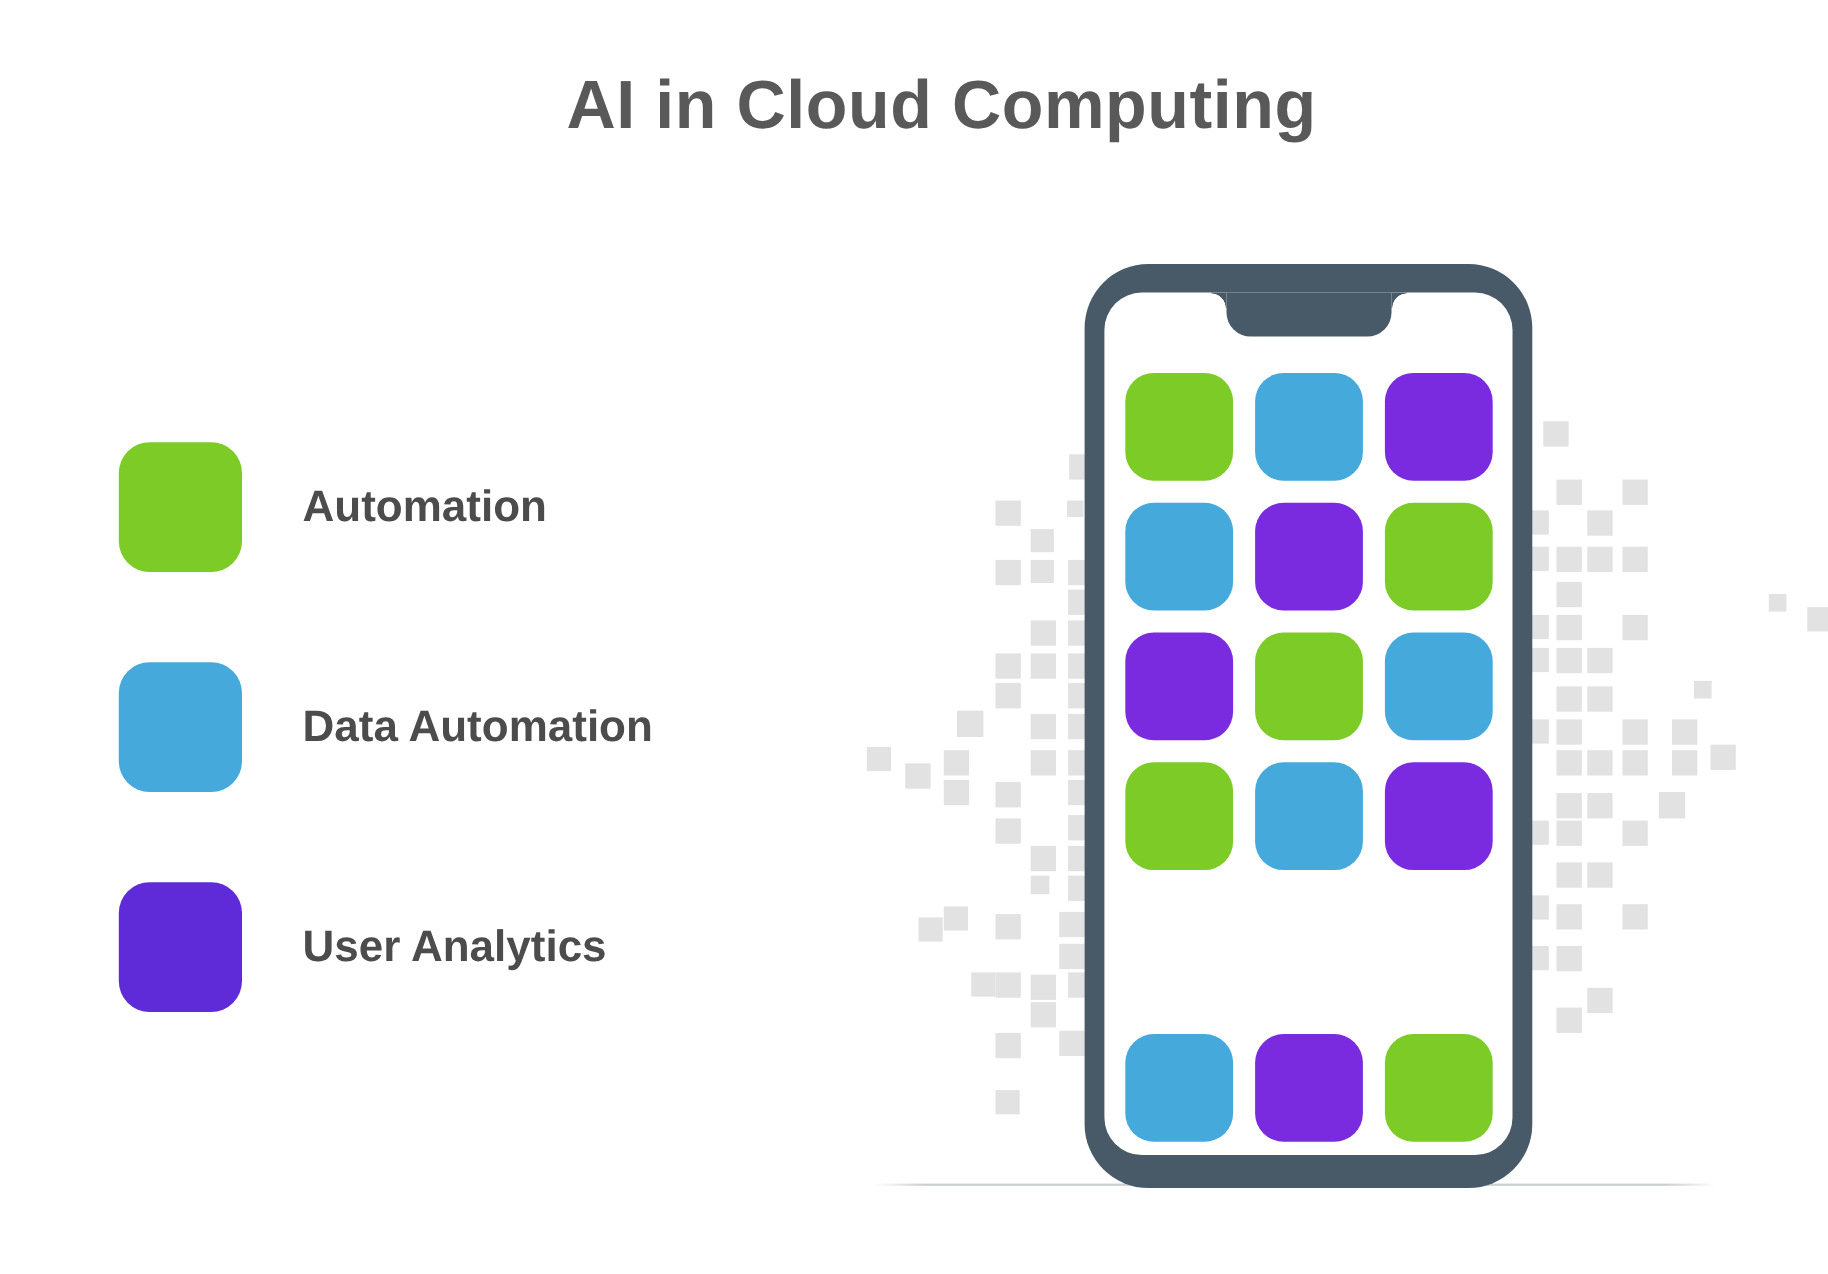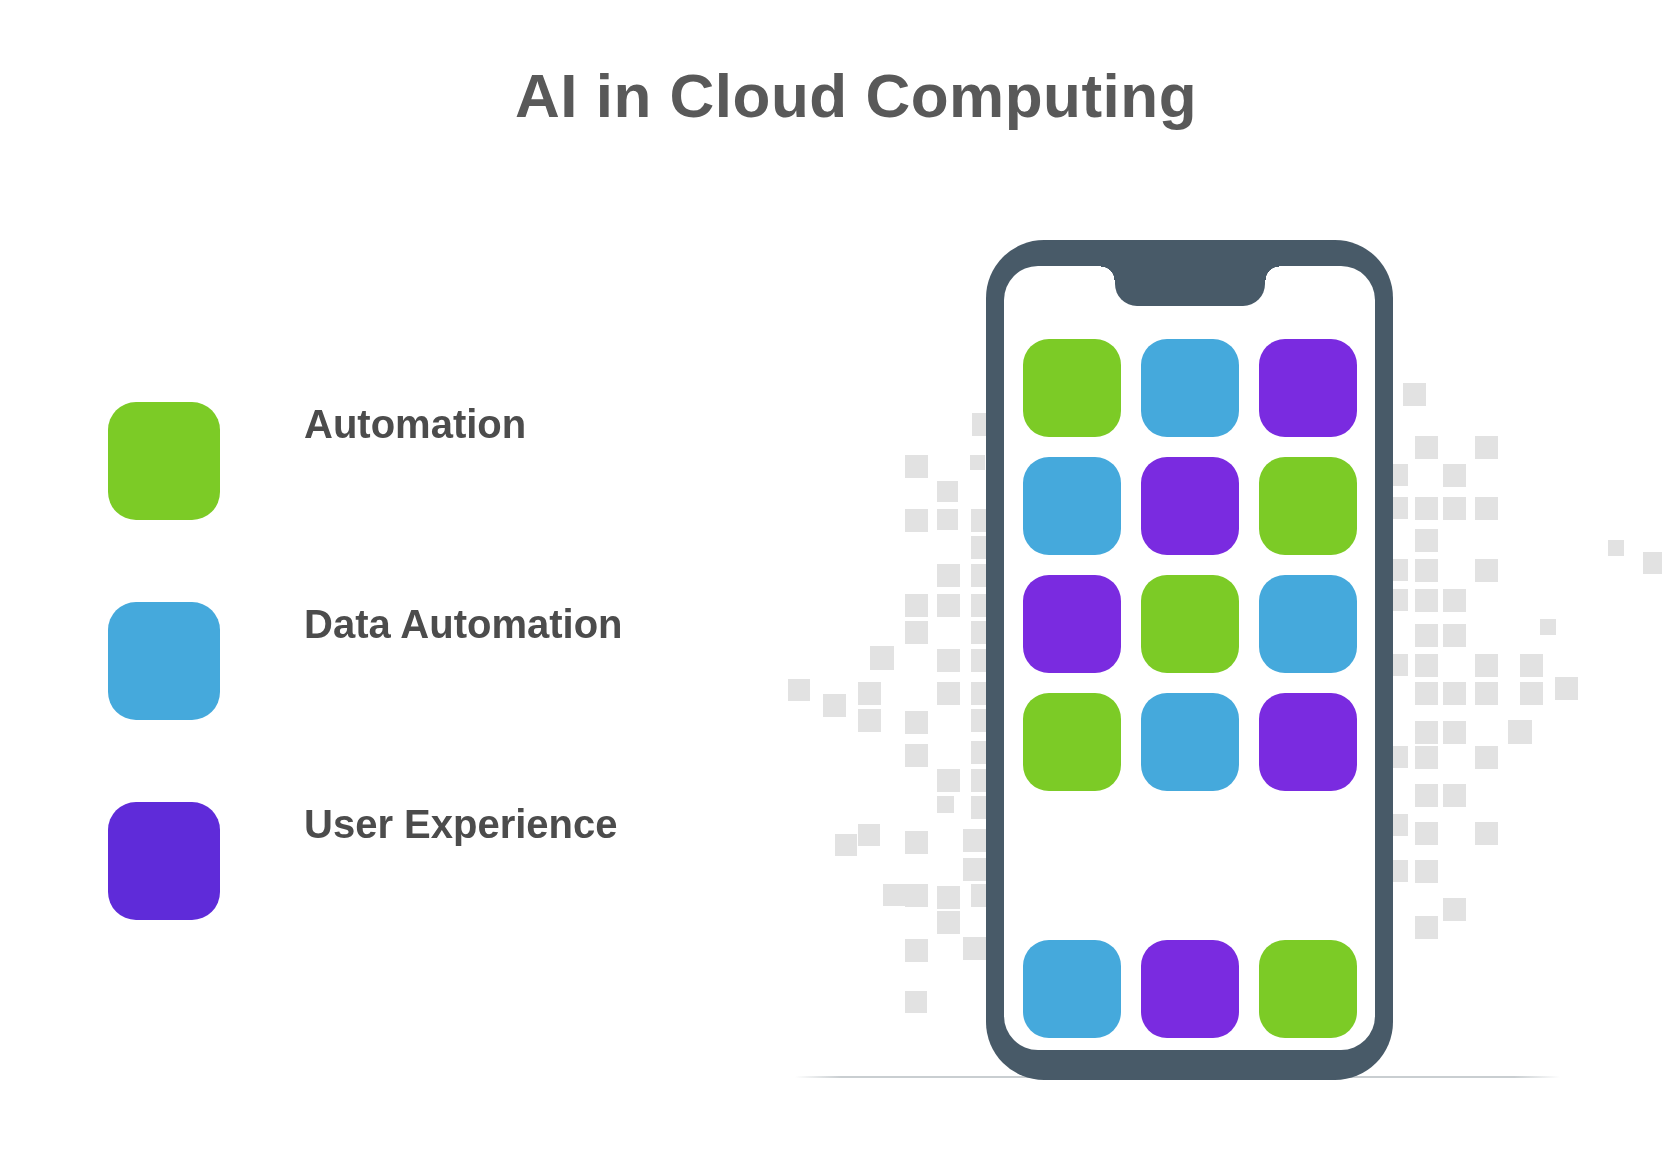--- a/index.html
+++ b/index.html
@@ -12,21 +12,21 @@
   .canvas{
     position:relative;width:1662px;height:1158px;overflow:hidden;background:#ffffff;
     font-family:"Liberation Sans", sans-serif;
   }
   .title{
     position:absolute;left:0;top:62px;width:100%;text-align:center;
     font-size:62px;font-weight:700;color:var(--title-color);letter-spacing:.5px;line-height:1.1;padding-left:25px;
   }
   
   .legend{position:absolute;left:108px;top:402px;}
-  .legend-item{display:flex;align-items:flex-start;height:118px;margin-bottom:82px;gap:29px;}
+  .legend-item{display:flex;align-items:center;height:118px;margin-bottom:82px;}
   .swatch{width:112px;height:118px;border-radius:28px;flex:0 0 auto;}
   .legend-label{margin-left:55px;font-size:40px;font-weight:700;color:var(--label-color);white-space:nowrap;}
   
   .mosaic{position:absolute;left:0;top:0;width:100%;height:100%;z-index:1;}
   .mosaic-cell{position:absolute;background:var(--mosaic);}
   
   .ground-line{
     position:absolute;left:795px;top:1076px;width:765px;height:2px;z-index:1;
     background:linear-gradient(90deg, rgba(201,206,209,0), #c9ced1 6%, #c9ced1 94%, rgba(201,206,209,0));
   }
@@ -54,21 +54,21 @@
     <div class="legend-item">
       <div class="swatch" style="background: rgb(124, 203, 38);"></div>
       <div class="legend-label">Automation</div>
     </div>
     <div class="legend-item">
       <div class="swatch" style="background: rgb(69, 169, 220);"></div>
       <div class="legend-label">Data Automation</div>
     </div>
     <div class="legend-item">
       <div class="swatch" style="background: rgb(95, 43, 217);"></div>
-      <div class="legend-label">User Experience</div>
+      <div class="legend-label">User Analytics</div>
     </div>
   </div>
 
   <div class="mosaic">
       <div class="mosaic-cell" style="left: 972px; top: 413px; width: 23px; height: 23px;"></div>
       <div class="mosaic-cell" style="left: 905px; top: 455px; width: 23px; height: 23px;"></div>
       <div class="mosaic-cell" style="left: 970px; top: 455px; width: 15px; height: 15px;"></div>
       <div class="mosaic-cell" style="left: 937px; top: 481px; width: 21px; height: 21px;"></div>
       <div class="mosaic-cell" style="left: 905px; top: 509px; width: 23px; height: 23px;"></div>
       <div class="mosaic-cell" style="left: 937px; top: 509px; width: 21px; height: 21px;"></div>

